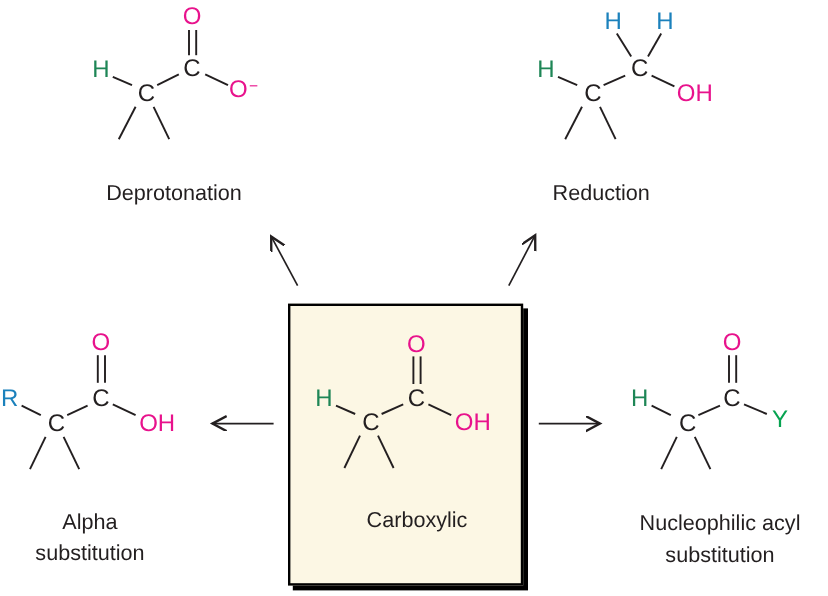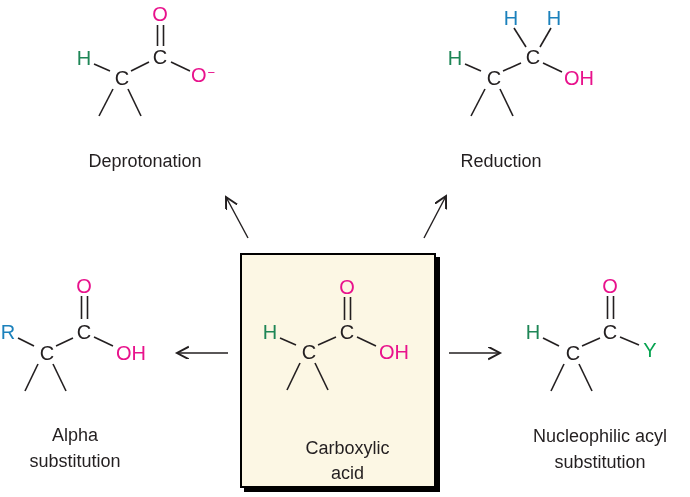--- a/index.html
+++ b/index.html
@@ -117,23 +117,22 @@
 <span class="atom green" style="left:455px;top:58px">H</span>
 <span class="atom c" style="left:494px;top:78px">C</span>
 <span class="atom pink" style="left:579px;top:78px">OH</span>
 <div class="rxn-label" style="left:401px;top:148px;width:200px">Reduction</div>
 
 <span class="atom pink" style="left:347px;top:287px">O</span>
 <span class="atom c" style="left:347px;top:332px">C</span>
 <span class="atom green" style="left:270px;top:332px">H</span>
 <span class="atom c" style="left:309px;top:352px">C</span>
 <span class="atom pink" style="left:394px;top:352px">OH</span>
-<div class="rxn-label" style="left:240px;top:436px;width:215px;line-height:25px">
+<div class="rxn-label" style="left:240px;top:421px;width:215px;line-height:25px">
   <div>Carboxylic</div>
-  <div>acid</div>
 </div>
 
 <span class="atom pink" style="left:84px;top:286px">O</span>
 <span class="atom c" style="left:84px;top:332px">C</span>
 <span class="atom blue" style="left:8px;top:332px">R</span>
 <span class="atom c" style="left:47px;top:353px">C</span>
 <span class="atom pink" style="left:131px;top:353px">OH</span>
 <div class="rxn-label" style="left:-25px;top:422px;width:200px">
   <div>Alpha</div>
   <div>substitution</div>

